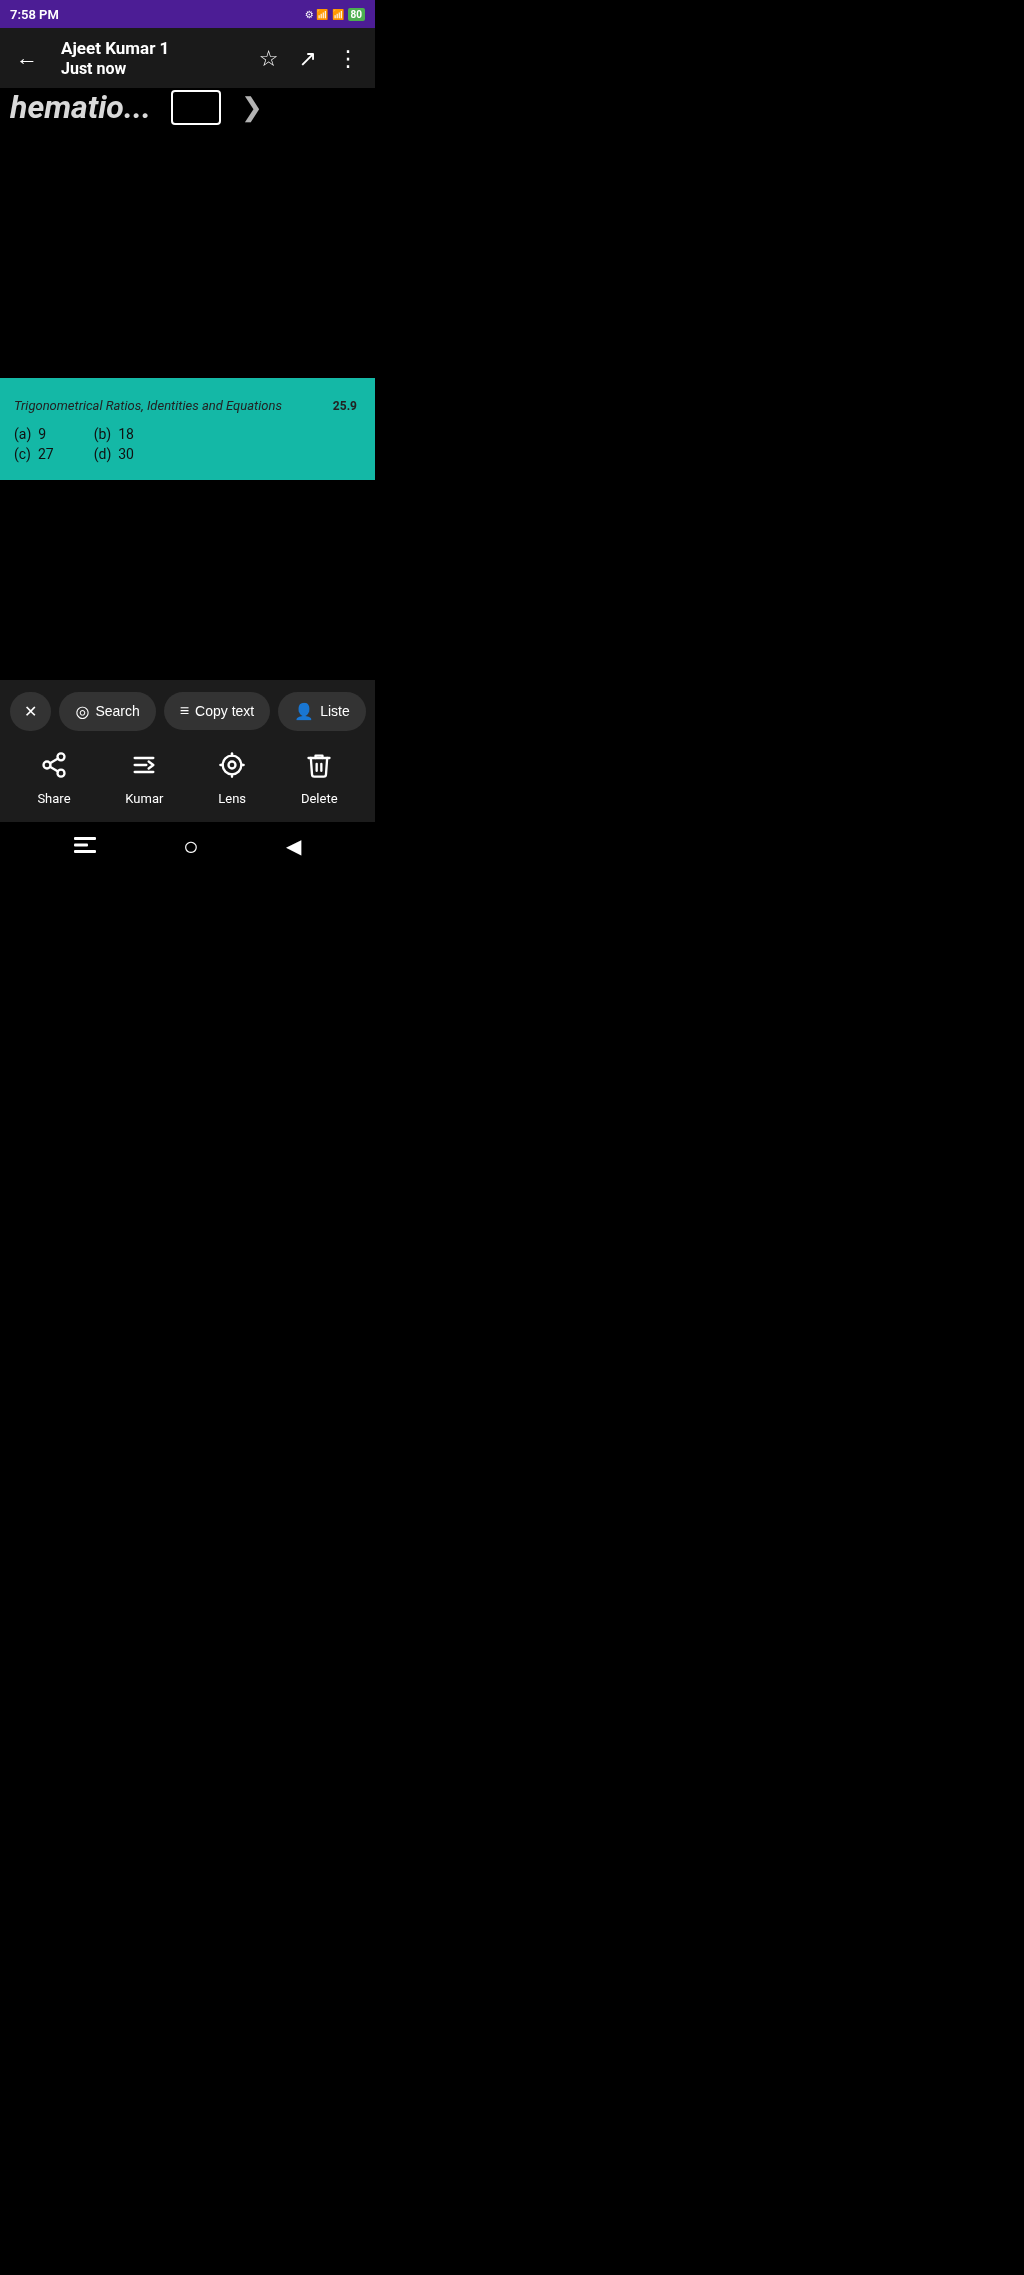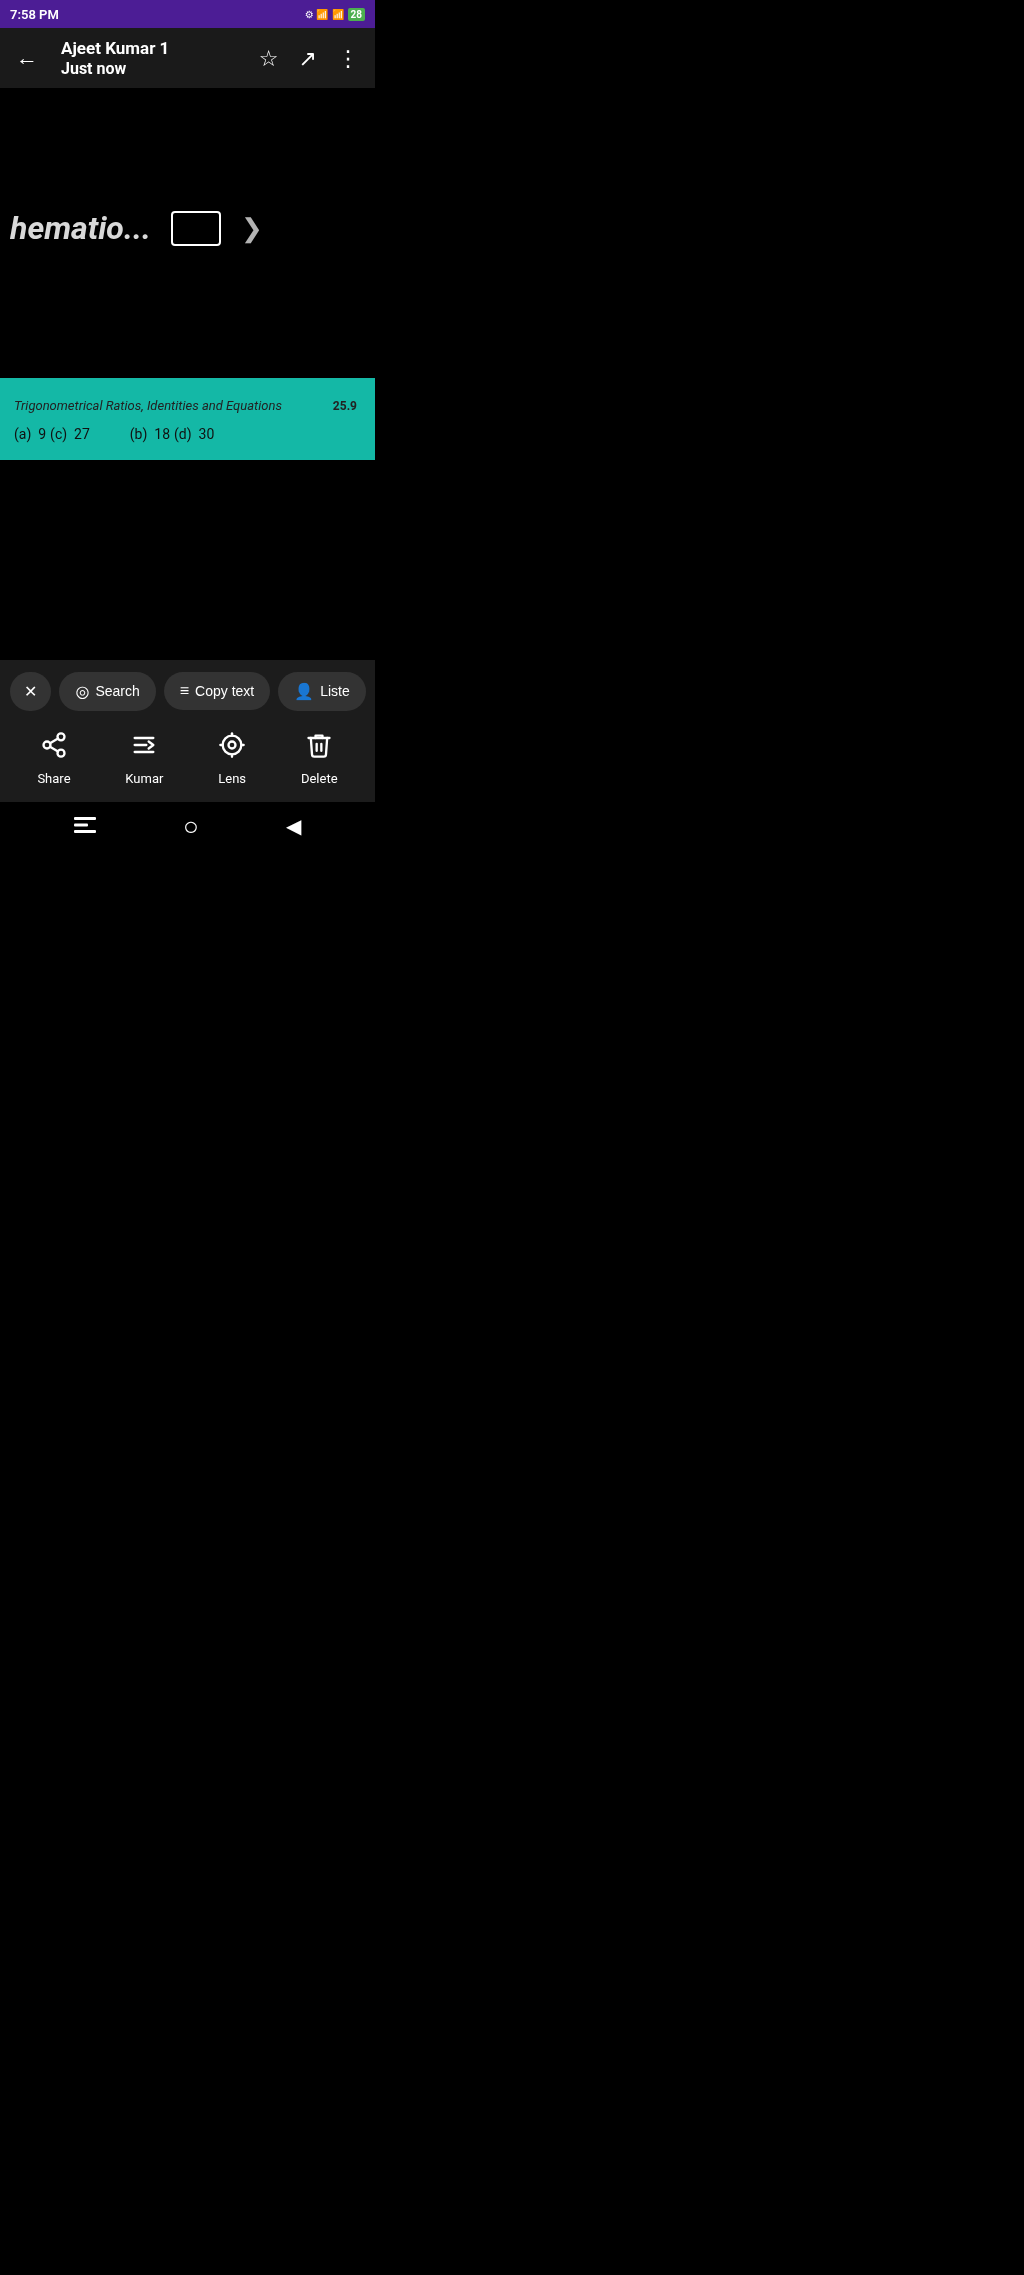--- a/index.html
+++ b/index.html
@@ -95,21 +95,21 @@
       cursor: pointer;
     }
 
     
     .dark-top-area {
       width: 100%;
       height: 290px;
       background: #000;
       position: relative;
       display: flex;
-      align-items: center;
+      align-items: flex-start;
       padding-bottom: 10px;
     }
     .partial-text-row {
       display: flex;
       align-items: center;
       gap: 20px;
       padding: 0 10px;
     }
     .partial-word {
       color: #fff;
@@ -164,21 +164,21 @@
     }
     .options-row {
       display: flex;
       gap: 40px;
       margin-top: 4px;
       font-size: 14px;
       color: #111;
     }
     .options-col {
       display: flex;
-      flex-direction: row;
+      flex-direction: column;
       gap: 4px;
     }
 
     
     .dark-middle-area {
       width: 100%;
       height: 200px;
       background: #000;
     }
 
@@ -260,21 +260,21 @@
   </style>
 </head>
 <body>
 
 <div class="status-bar">
   <span class="status-time">7:58 PM</span>
   <div class="status-icons">
     <span>⚙</span>
     <span>📶</span>
     <span>📶</span>
-    <span class="battery-badge">28</span>
+    <span class="battery-badge">80</span>
   </div>
 </div>
 
 <div class="app-bar">
   <div class="app-bar-back">←</div>
   <div class="app-bar-title-block">
     <div class="app-bar-title">Ajeet Kumar 1</div>
     <div class="app-bar-subtitle">Just now</div>
   </div>
   <div class="app-bar-actions">

